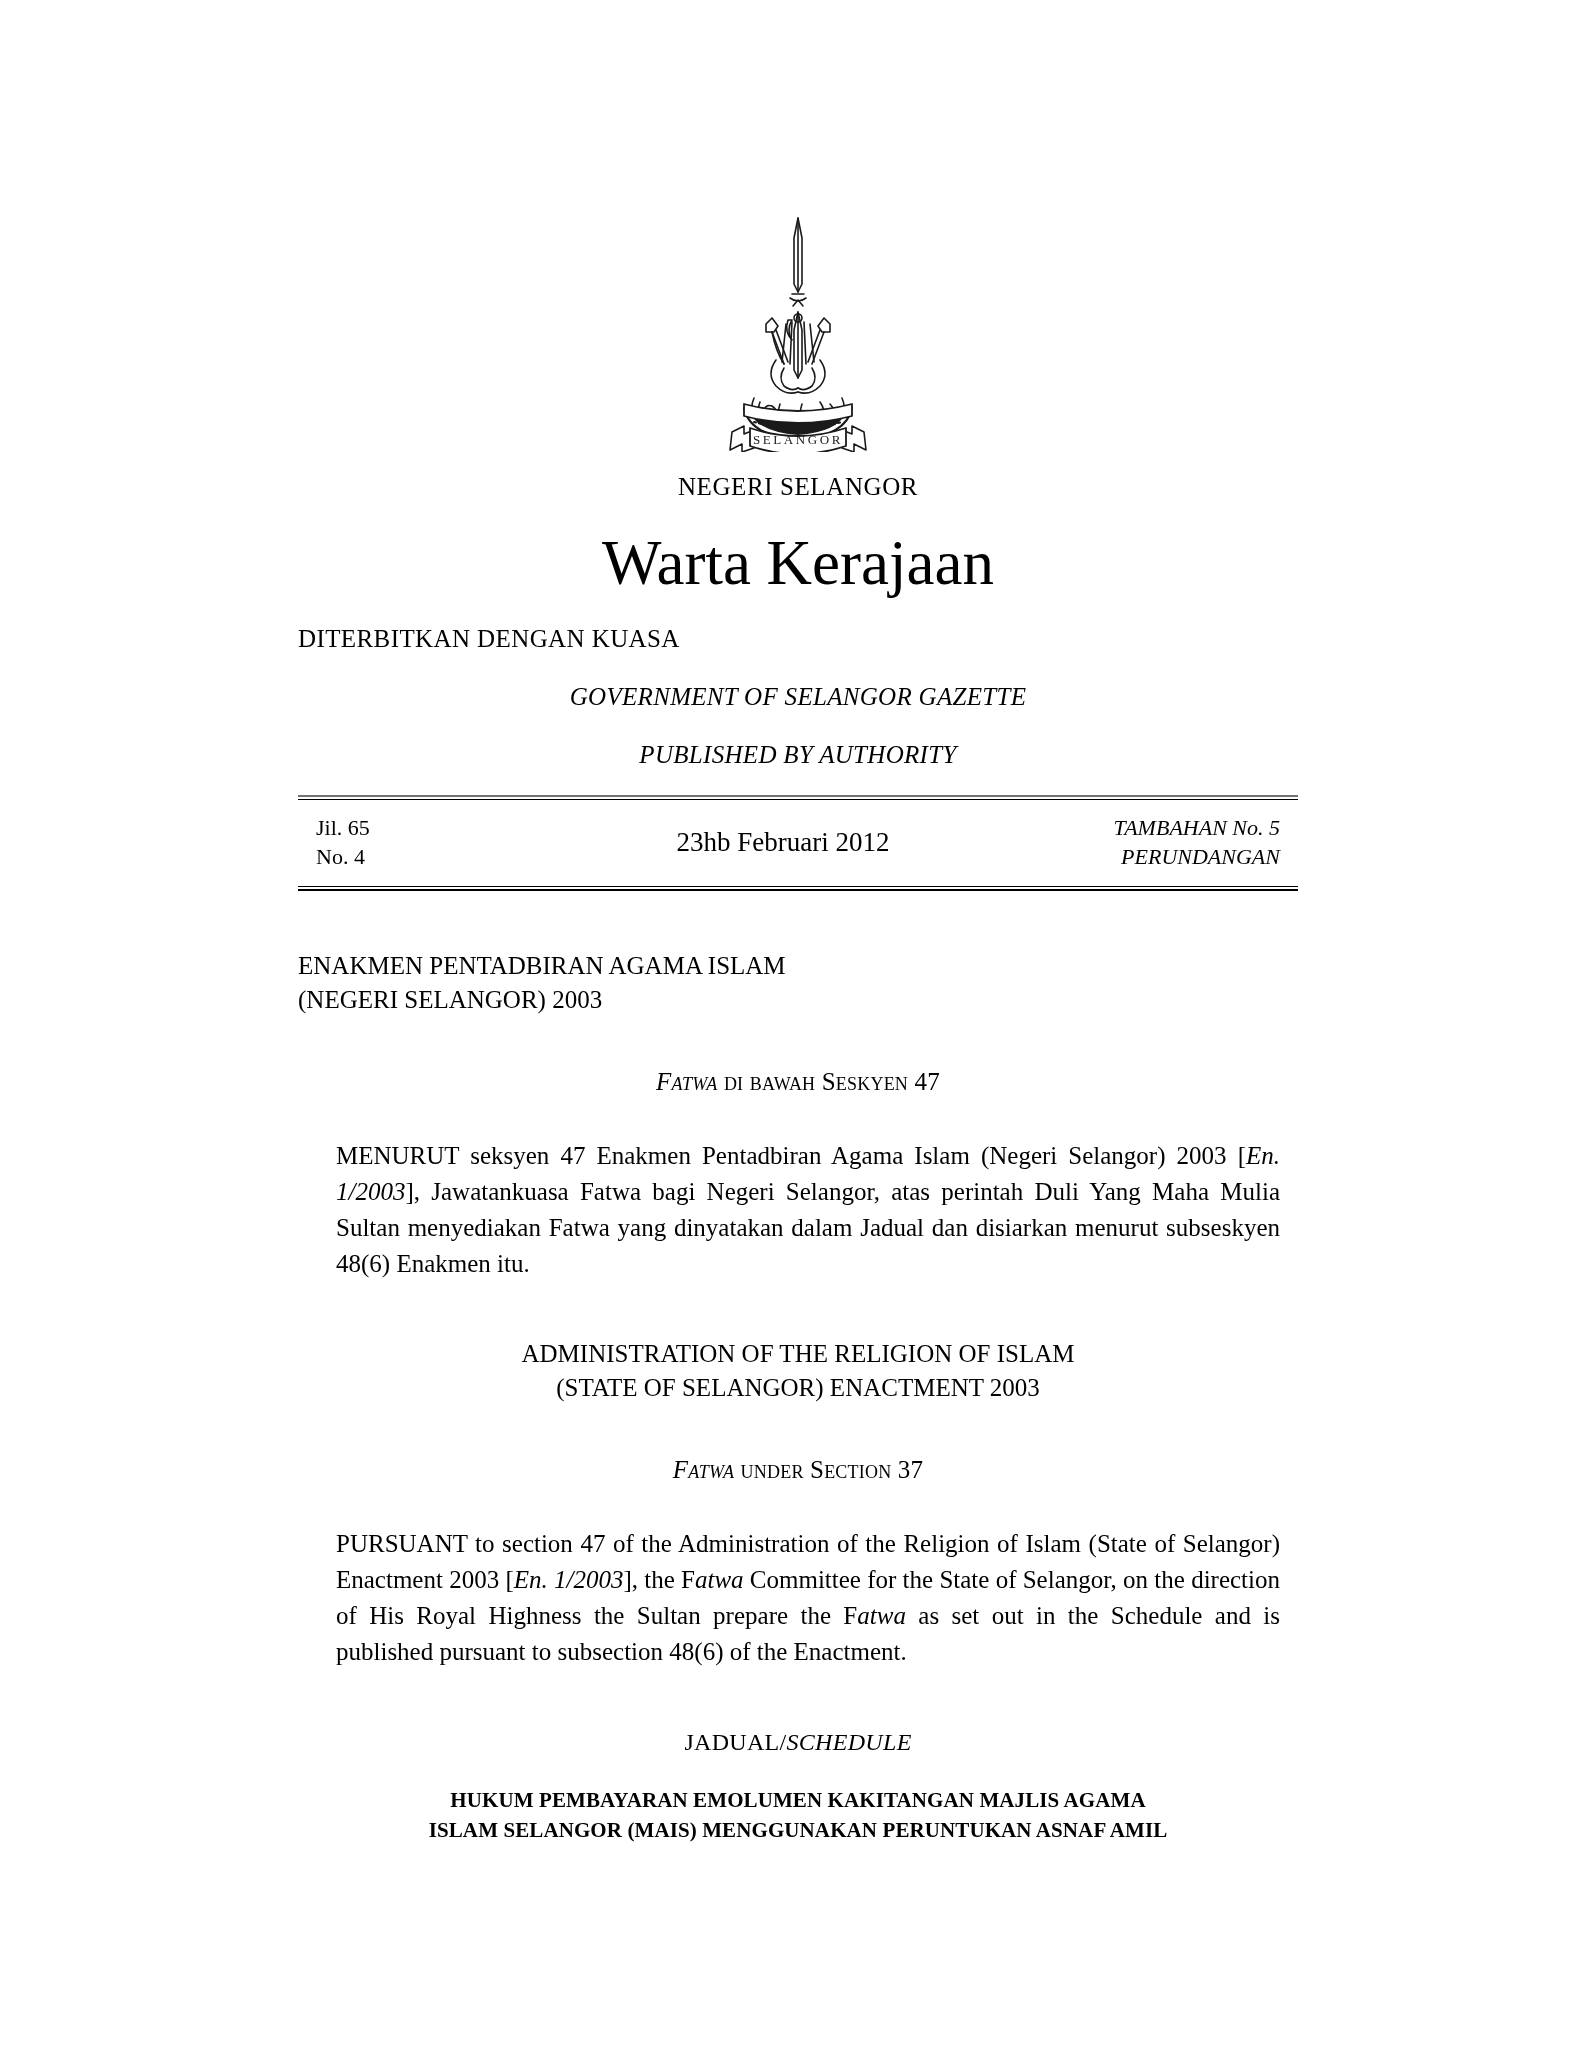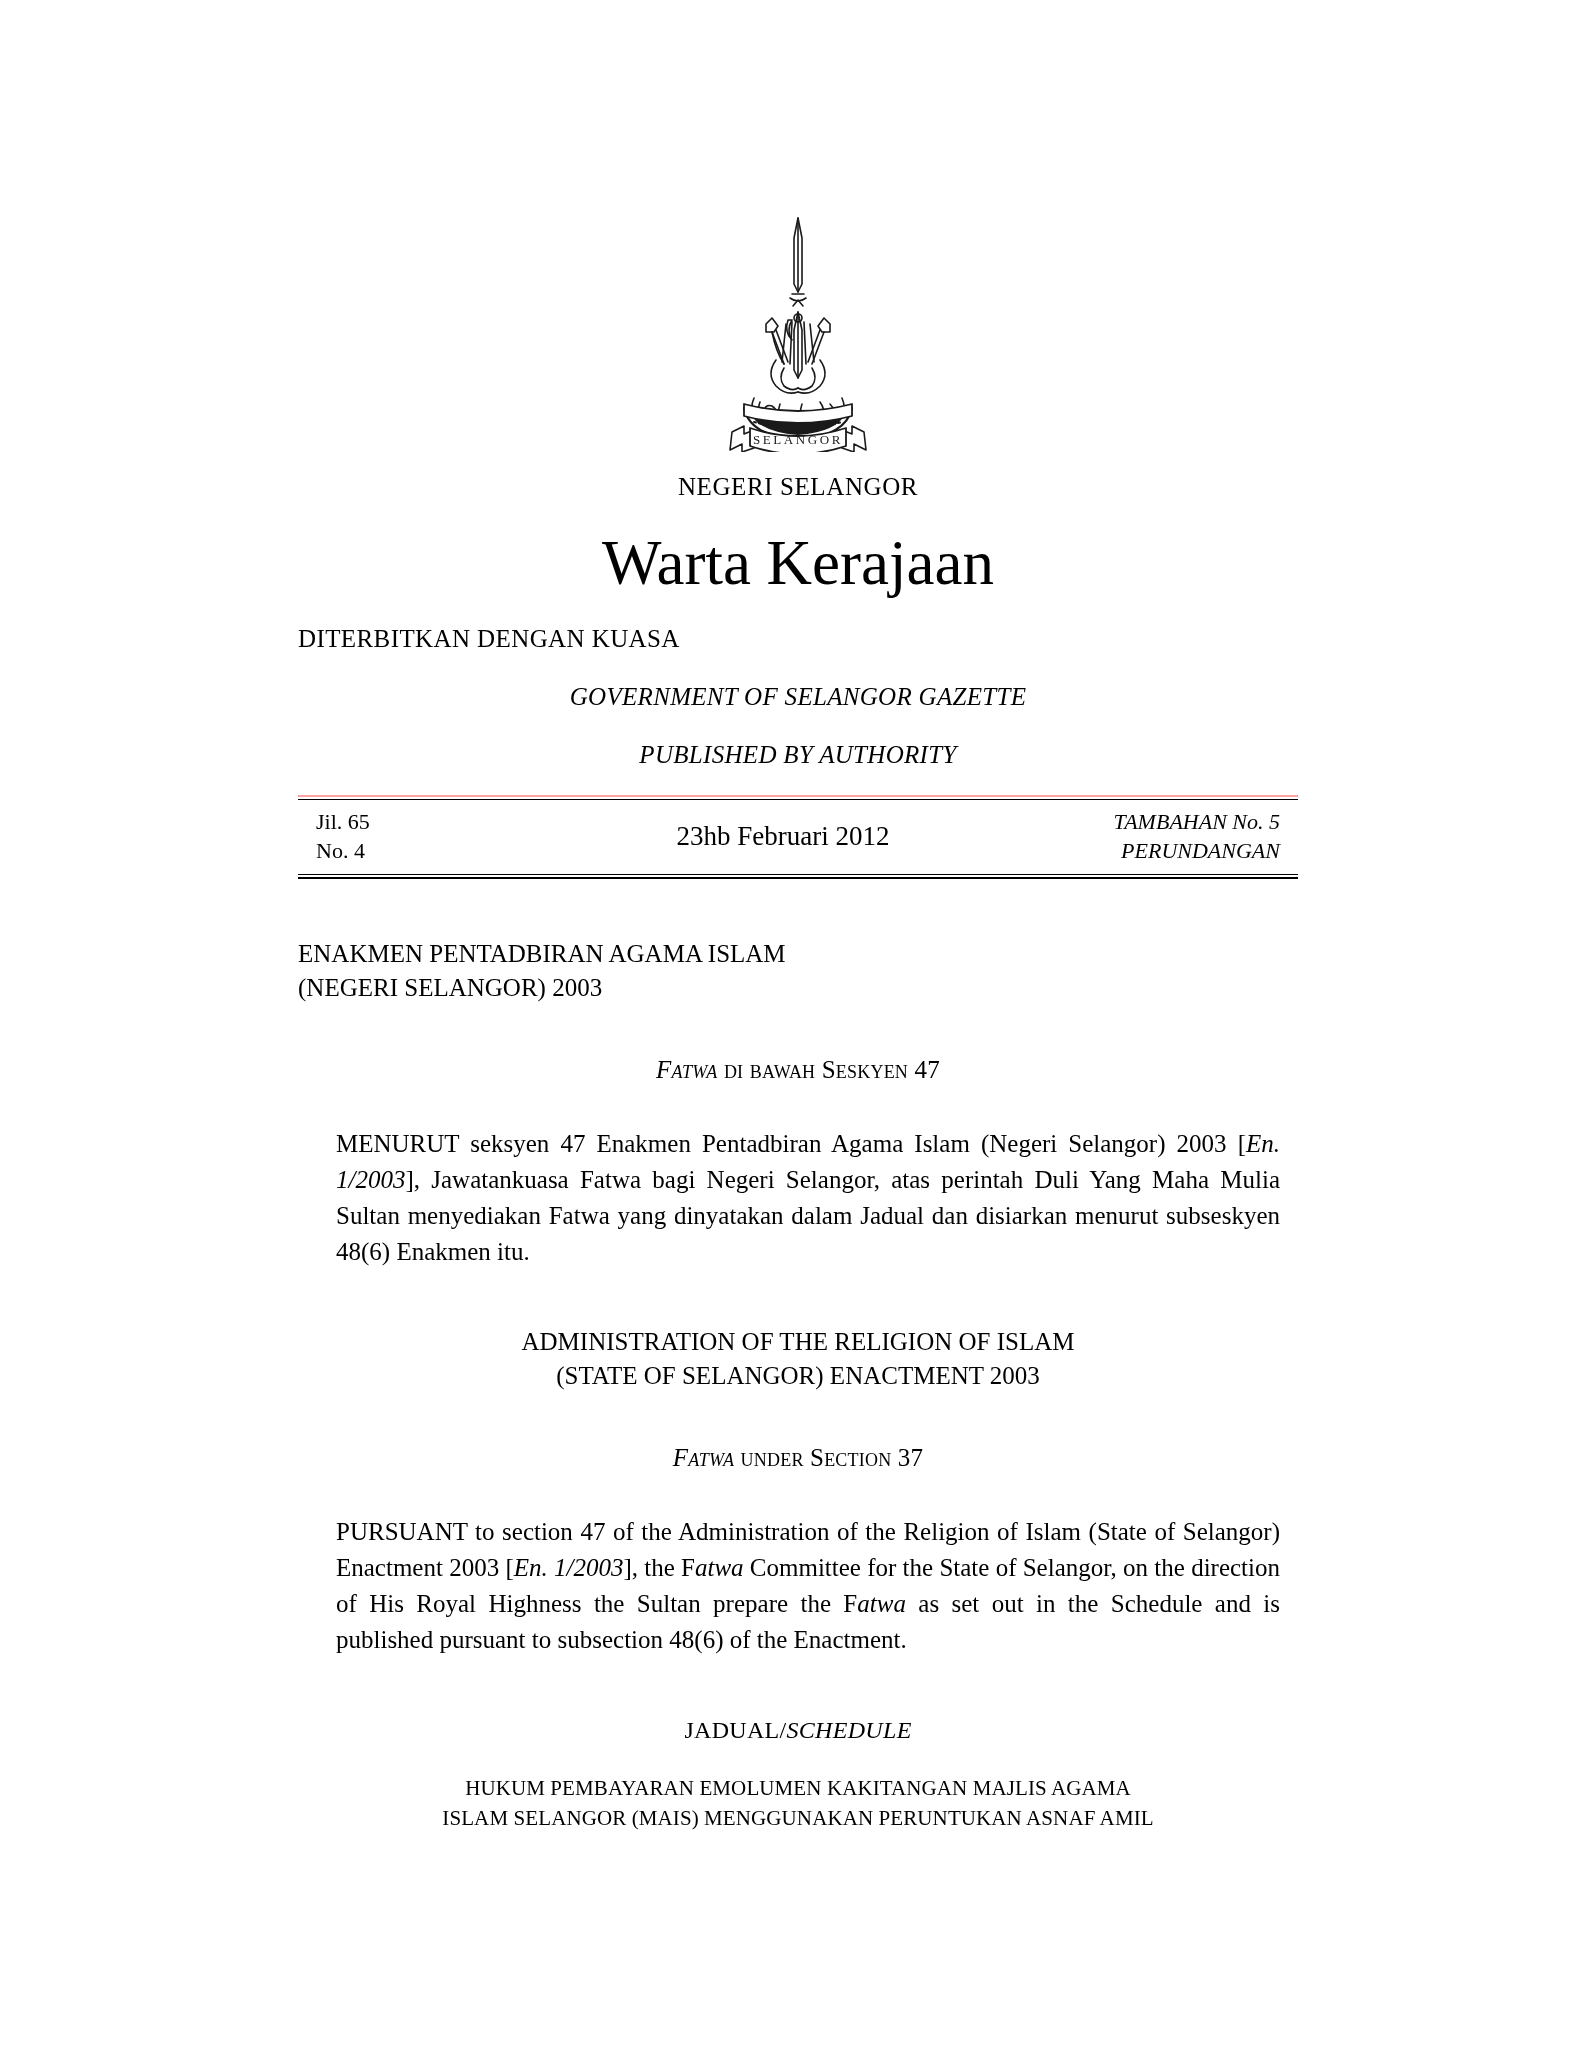--- a/index.html
+++ b/index.html
@@ -74,23 +74,23 @@
     text-align: center;
     font-size: 25px;
     font-style: italic;
     letter-spacing: 0.3px;
     margin-top: 30px;
   }
 
   
   .band {
     margin-top: 26px;
-    border-top: 2px solid #fca5a5;
+    border-top: 2px solid #737373;
     border-bottom: 2px solid #000;
-    padding: 3px 0;
+    padding: 9px 0;
     position: relative;
   }
   .band::before {
     content: "";
     position: absolute;
     left: 0; right: 0;
     top: 2px;
     border-top: 1px solid #000;
   }
   .band::after {
@@ -172,21 +172,21 @@
     text-align: center;
     font-size: 24px;
     margin-top: 60px;
     letter-spacing: 0.3px;
   }
   .jadual .it { font-style: italic; }
 
   .schedule-title {
     text-align: center;
     font-size: 21px;
-    font-weight: normal;
+    font-weight: bold;
     line-height: 1.42;
     margin-top: 30px;
     letter-spacing: 0.1px;
   }
 </style>
 </head>
 <body>
 
 <div class="page">
   <div class="content">

